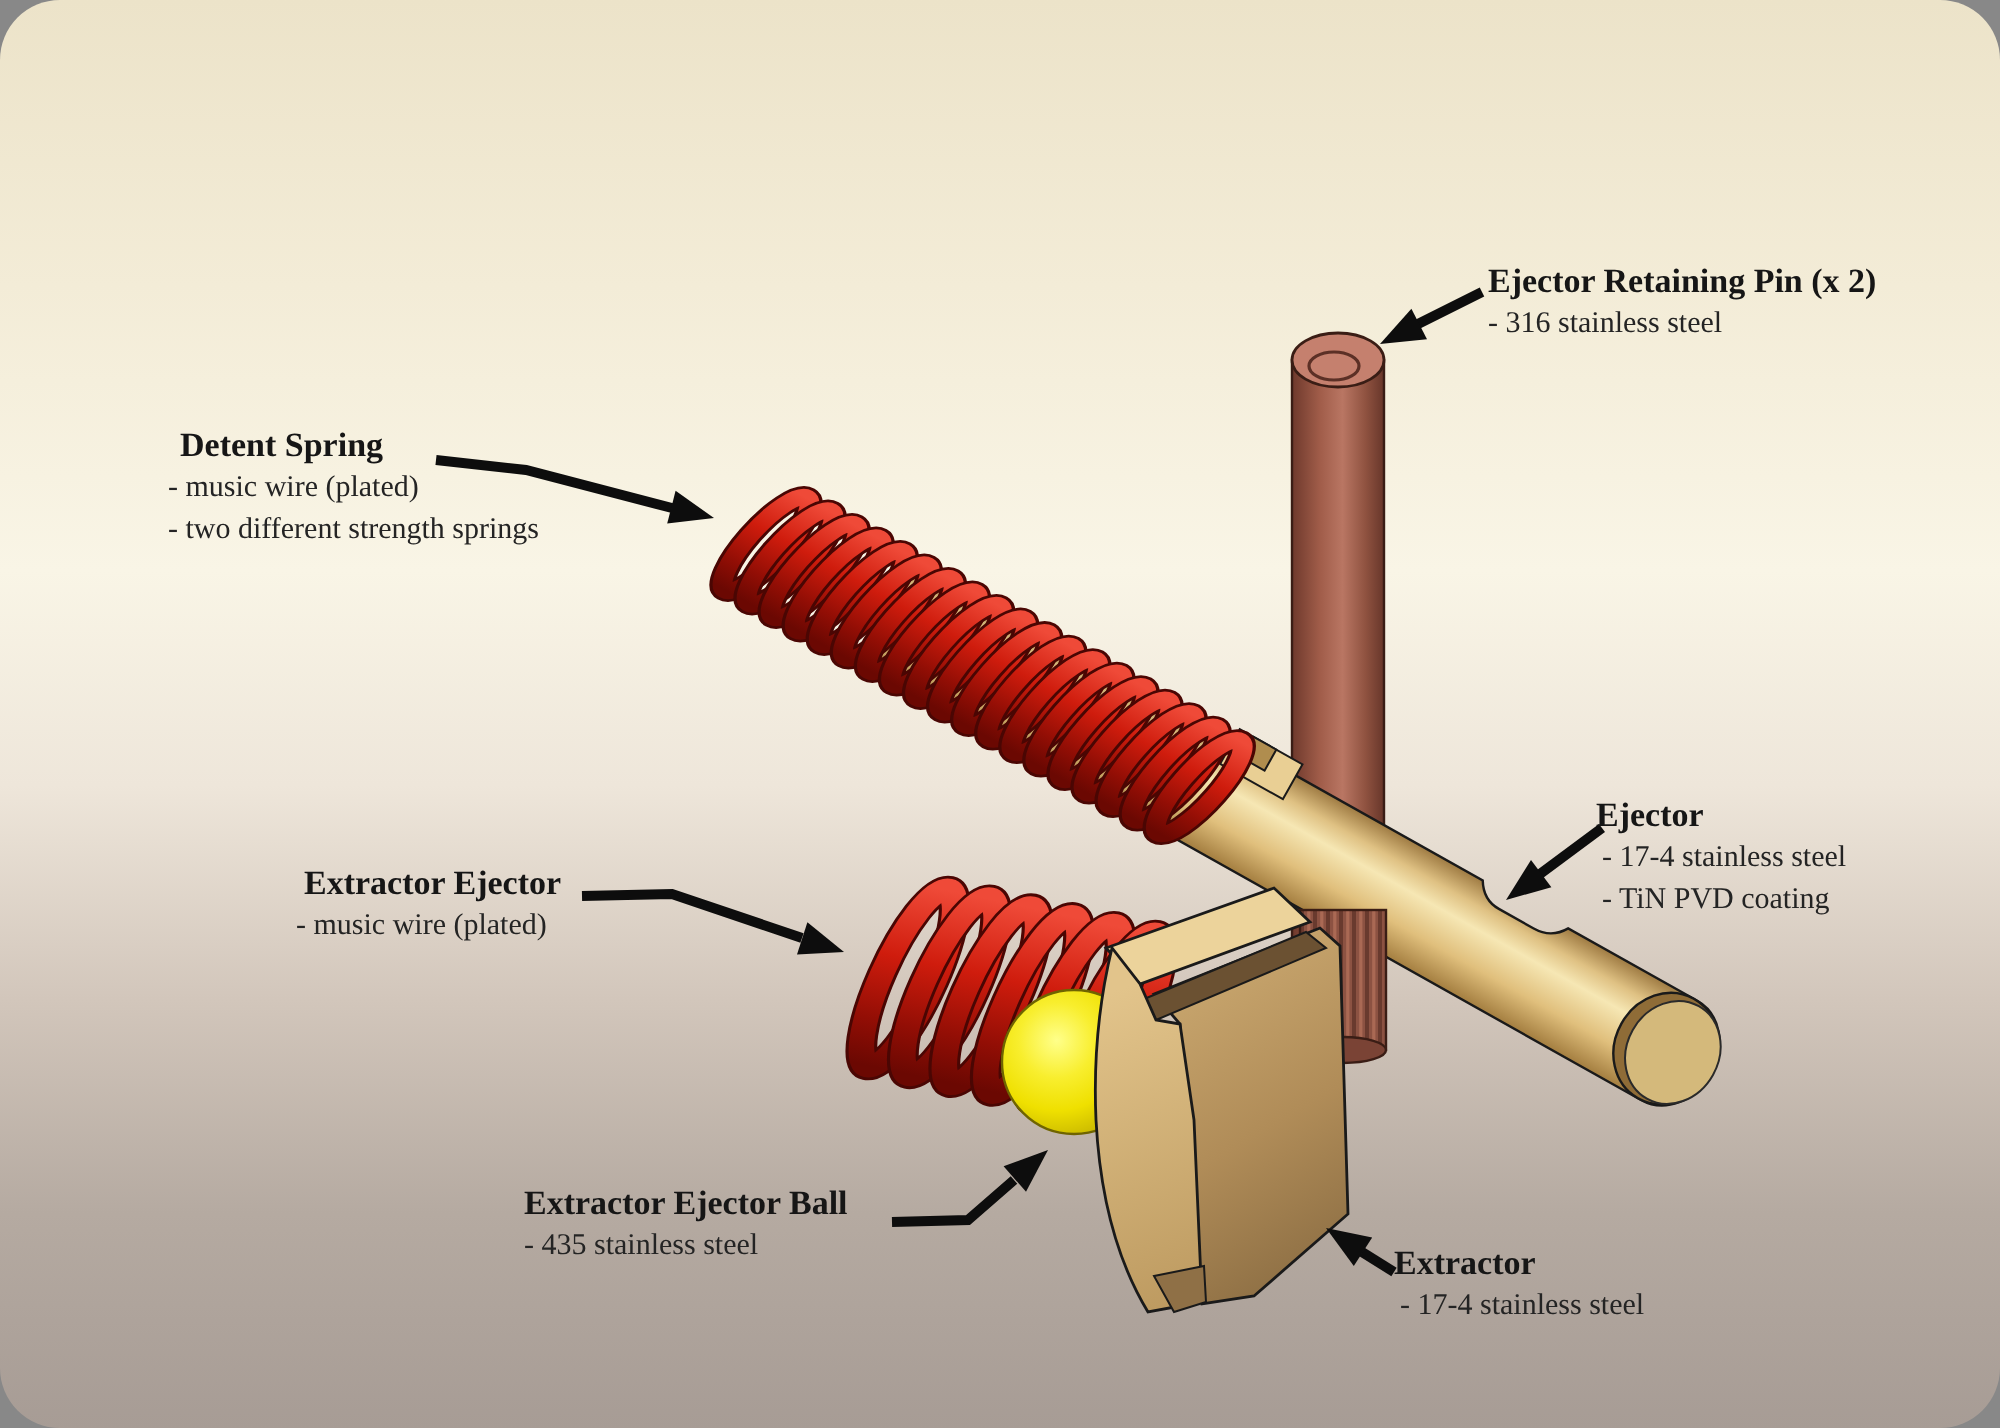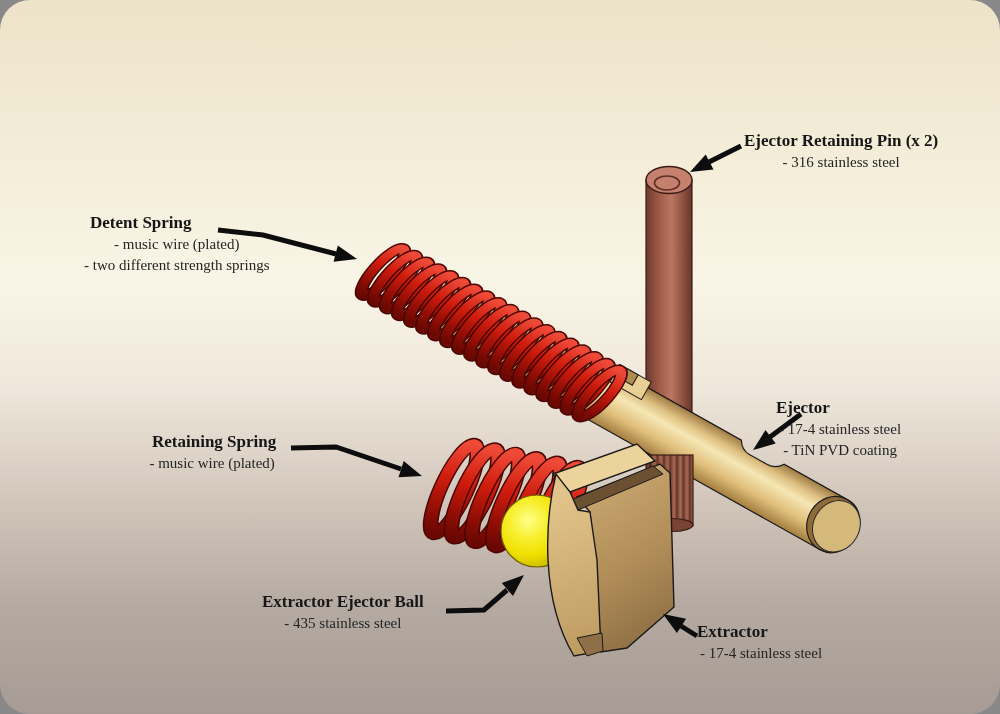--- a/index.html
+++ b/index.html
@@ -4,21 +4,21 @@
 <style>
   html,body{margin:0;padding:0;background:#888;}
   .stage{
     position:relative;width:1000px;height:714px;overflow:hidden;
     font-family:Liberation Serif, serif;
     border-radius:30px;
   }
   .stage svg{position:absolute;left:0;top:0;}
   .callout{position:absolute;color:#1c1c1c;white-space:nowrap;}
   .callout .t{font-size:17px;font-weight:700;line-height:22px;color:#161616;}
-  .callout .d{font-size:15px;font-weight:400;line-height:21px;color:#242424;text-align:center;}
+  .callout .d{font-size:15px;font-weight:400;line-height:21px;color:#242424;}
 </style>
 </head>
 <body>
 
 <div class="stage">
   <svg width="1000" height="714" viewBox="0 0 1000 714">
     <defs>
       <linearGradient id="bgGrad" x1="0" y1="0" x2="0" y2="1">
         <stop offset="0" stop-color="#ece3c9"></stop>
         <stop offset="0.20" stop-color="#f3ecd7"></stop>
@@ -190,30 +190,30 @@
     <div class="d">- 316 stainless steel</div>
   </div>
 
   <div class="callout" style="left:84px;top:212px;">
     <div class="t" style="padding-left:6px;">Detent Spring</div>
     <div class="d">- music wire (plated)</div>
     <div class="d">- two different strength springs</div>
   </div>
 
   <div class="callout" style="left:148px;top:431px;">
-    <div class="t" style="padding-left:4px;">Retaining Spring</div>
+    <div class="t" style="padding-left:4px;">Extractor Ejector</div>
     <div class="d">- music wire (plated)</div>
   </div>
 
   <div class="callout" style="left:262px;top:591px;">
     <div class="t">Extractor Ejector Ball</div>
     <div class="d">- 435 stainless steel</div>
   </div>
 
-  <div class="callout" style="left:776px;top:397px;">
+  <div class="callout" style="left:798px;top:397px;">
     <div class="t">Ejector</div>
     <div class="d" style="padding-left:3px;">- 17-4 stainless steel</div>
     <div class="d" style="padding-left:3px;">- TiN PVD coating</div>
   </div>
 
   <div class="callout" style="left:697px;top:621px;">
     <div class="t">Extractor</div>
     <div class="d" style="padding-left:3px;">- 17-4 stainless steel</div>
   </div>
 </div>

